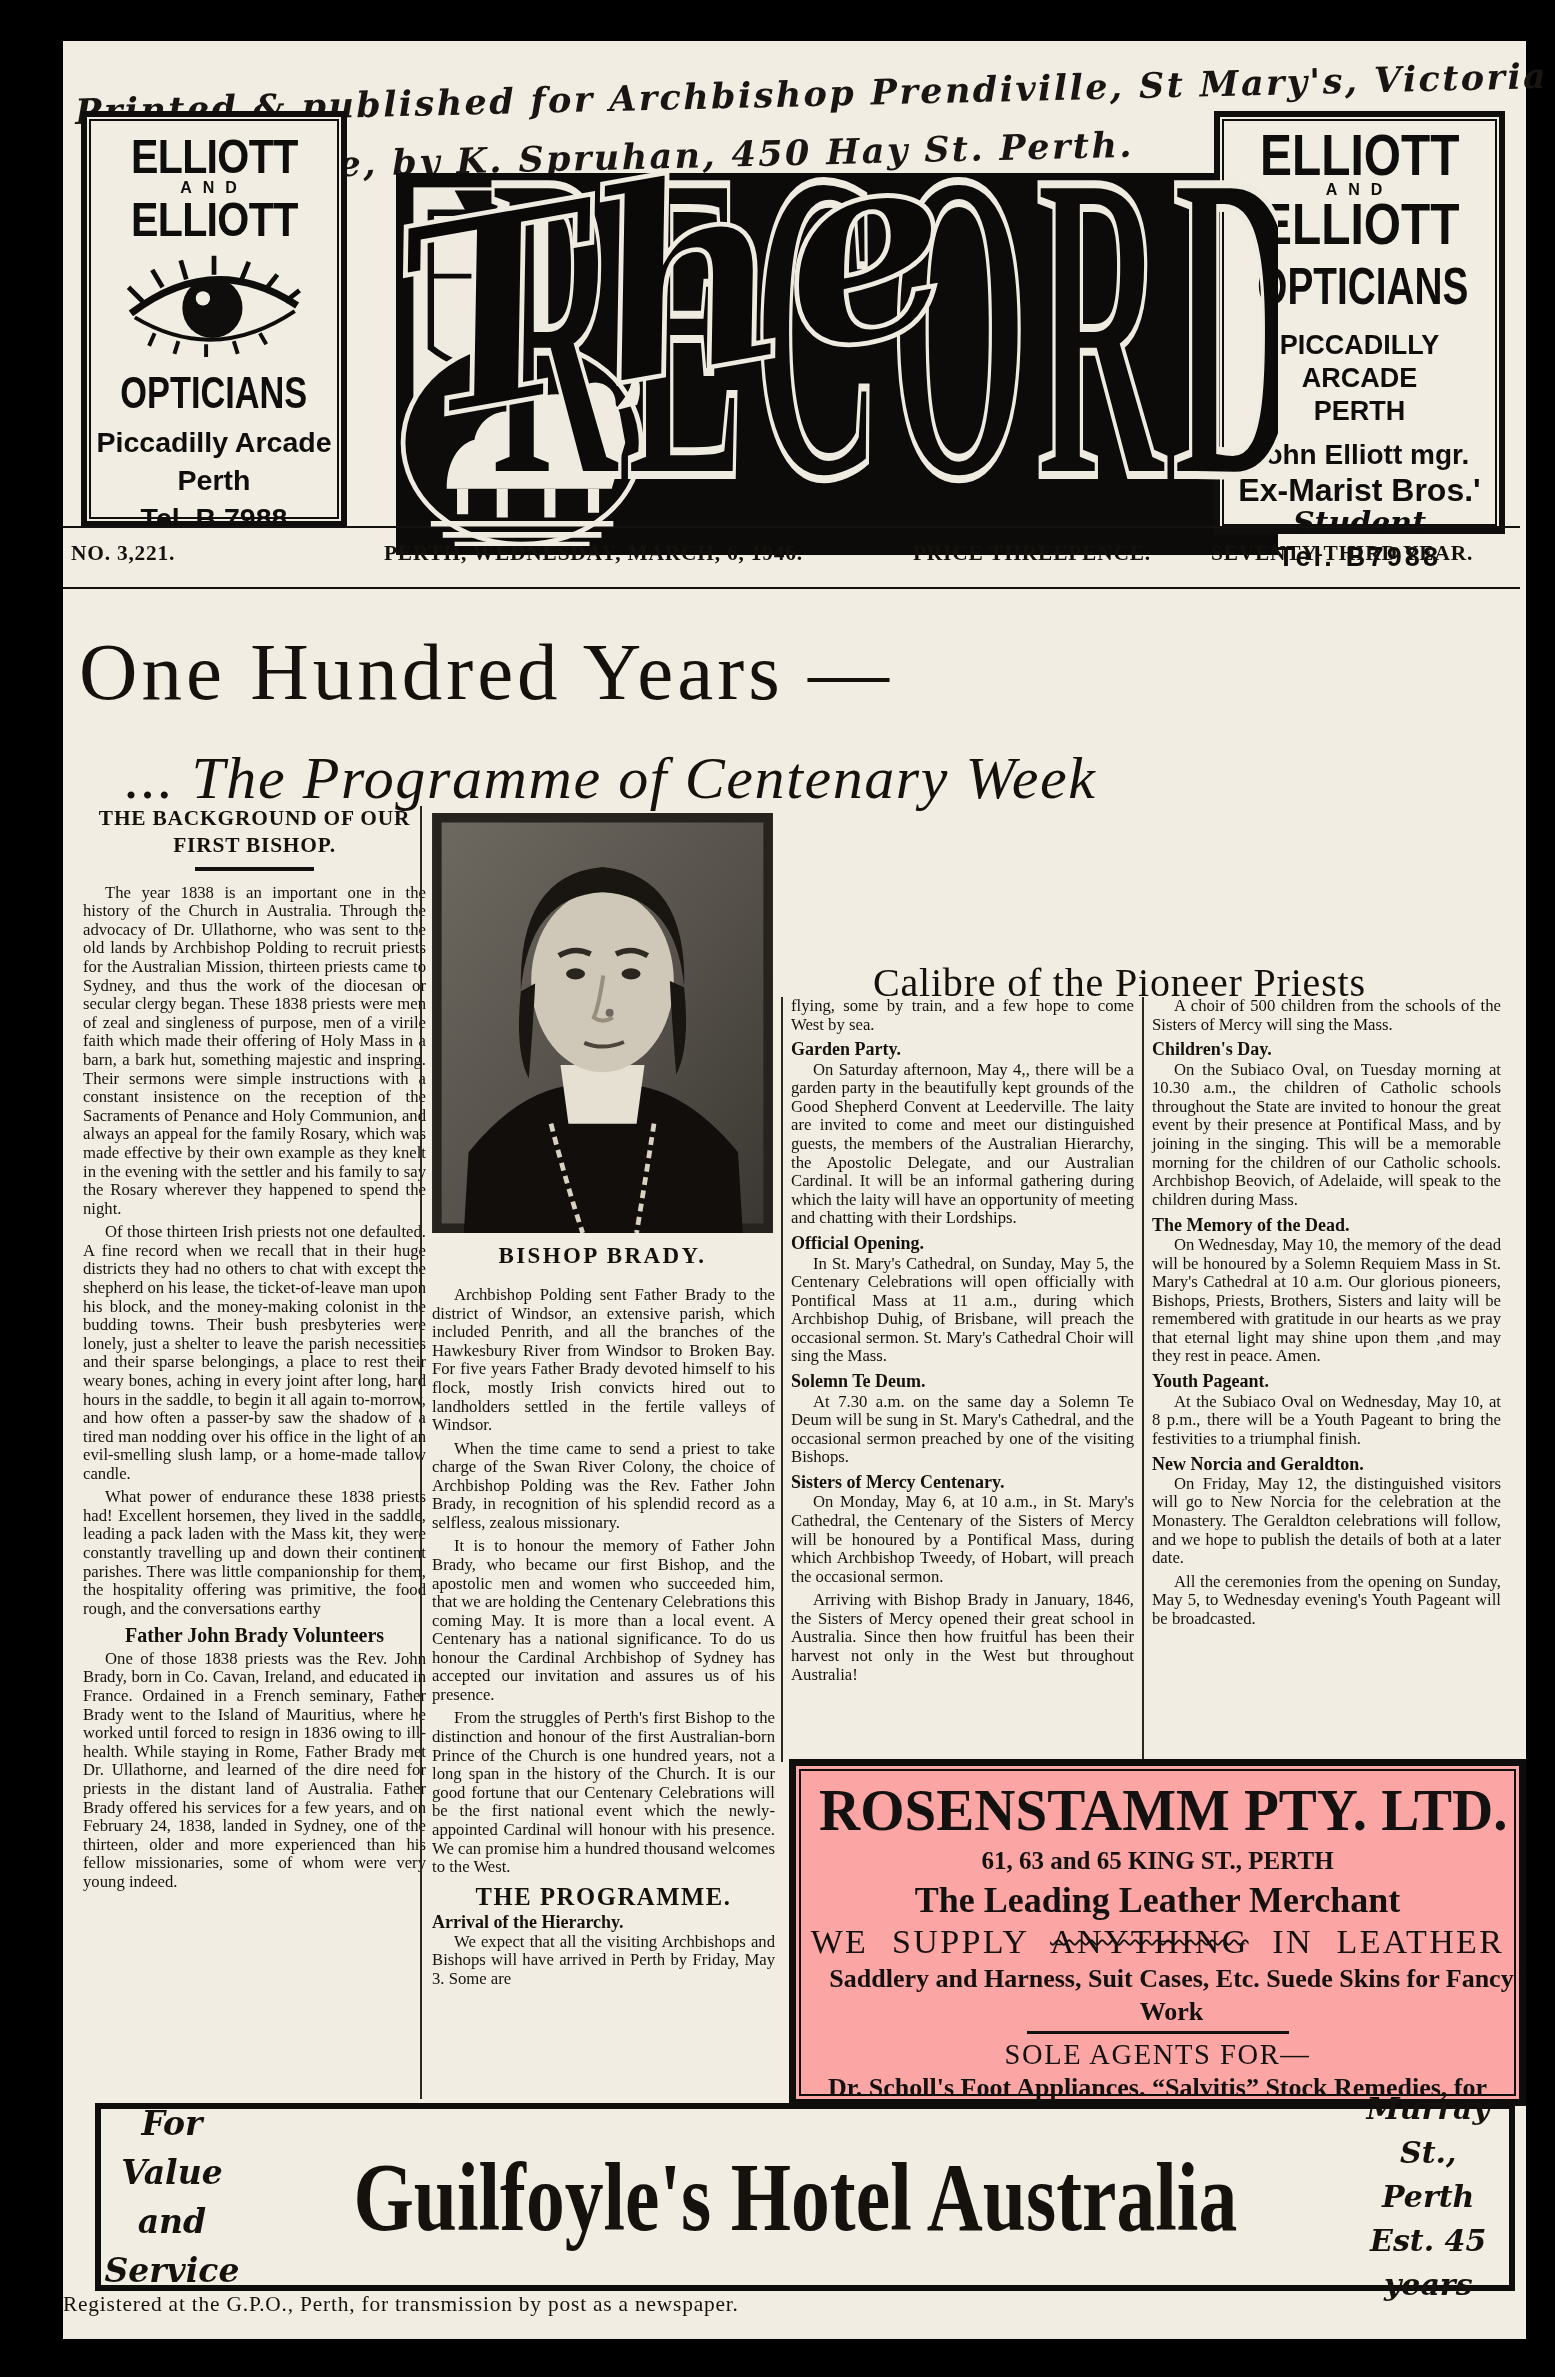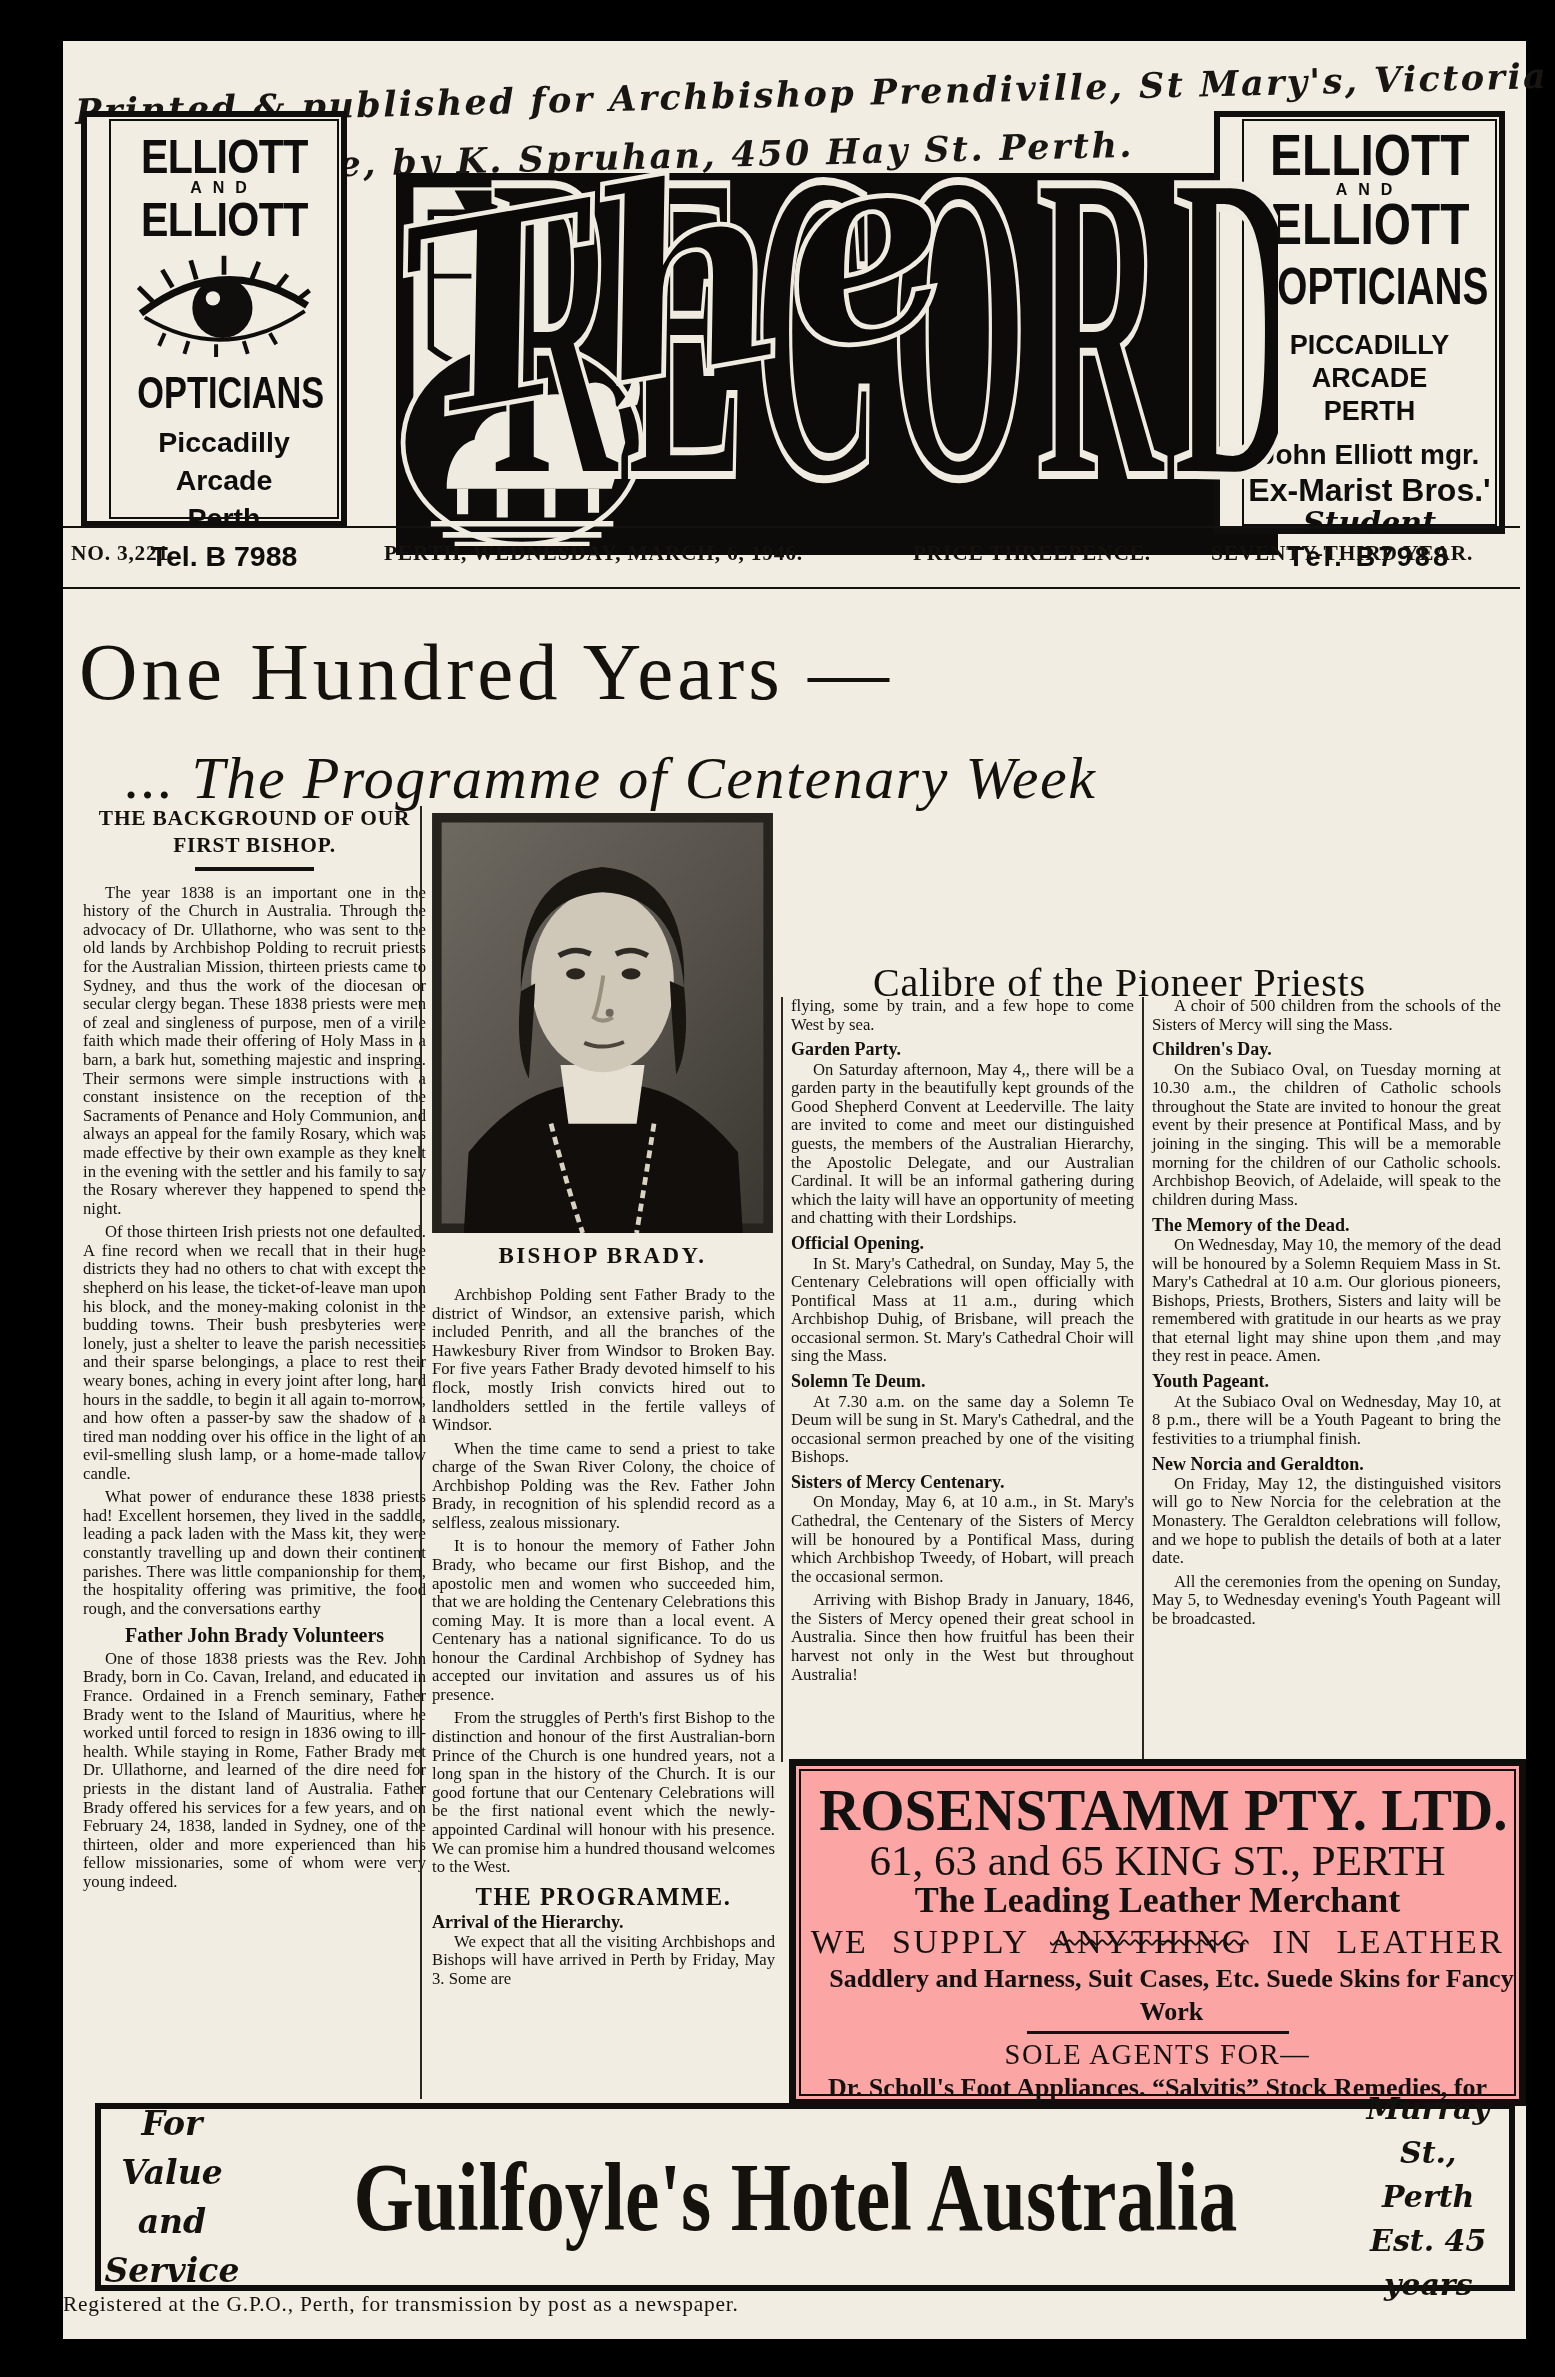--- a/index.html
+++ b/index.html
@@ -8,21 +8,21 @@
   #paper{position:absolute;left:63px;top:41px;width:1463px;height:2298px;
          background:#f1ede3;}
   .abs{position:absolute;}
   
   .handwrite{font-family:"DejaVu Serif", serif;font-style:italic;font-weight:bold;
              font-size:35px;letter-spacing:2.4px;color:#181512;transform:rotate(-1.4deg);
              white-space:nowrap;}
   
   .adbox{border:6.3px solid #0f0e0c;background:#f1ede3;}
   .adbox .inner{position:absolute;inset:2.4px;border:2.4px solid #0f0e0c;text-align:center;
-                font-family:"Liberation Sans", sans-serif;font-weight:bold;color:#0f0e0c;margin-left:20px;}
+                font-family:"Liberation Sans", sans-serif;font-weight:bold;color:#0f0e0c;}
   .cond{display:inline-block;transform:scaleX(.84);transform-origin:center;white-space:nowrap;}
   .ell-name{font-size:49px;line-height:44px;letter-spacing:-0.8px;}
   .ell-and{font-size:16px;letter-spacing:11px;line-height:19px;}
   .ell-opt{font-size:44px;line-height:49px;}
   .ell-small{font-size:28.5px;line-height:38px;}
   
   #banner{left:333px;top:132px;width:882px;height:382px;background:#0c0b0a;overflow:hidden;}
   #record-word{position:absolute;left:94px;top:-70px;font-weight:bold;font-size:444px;
       line-height:444px;letter-spacing:20.6px;transform:scaleX(.40);transform-origin:left top;
       color:#0c0b0a;-webkit-text-stroke:8px #efebe0;white-space:nowrap;z-index:2;}
@@ -48,21 +48,21 @@
   .programme{font-weight:bold;font-size:24.6px;text-align:center;letter-spacing:1.6px;margin:11px 0 4.8px;}
   .vrule{width:1.6px;background:#2a2620;}
   
   #photo{left:432px;top:813px;width:341px;height:420px;}
   #photo-caption{left:432px;top:1243px;width:341px;text-align:center;font-weight:bold;
                  font-size:23px;letter-spacing:2.4px;}
   
   #ros{left:789px;top:1759px;width:723px;height:333px;border:7.1px solid #0f0e0c;background:#fca5a5;}
   #ros .inner{position:absolute;inset:3.2px;border:2.4px solid #0f0e0c;text-align:center;color:#141210;}
   #ros .title{font-size:60px;font-weight:bold;line-height:63px;margin-top:8px;}
-  #ros .addr{font-size:43px;line-height:38px;}
+  #ros .addr{font-size:25px;line-height:38px;font-weight:bold;}
   #ros .tag{font-size:36px;font-weight:bold;line-height:41px;}
   #ros .supply{font-size:34px;line-height:41px;letter-spacing:2.4px;word-spacing:12.7px;}
   #ros .struck{text-decoration:line-through;text-decoration-style:wavy;text-decoration-thickness:2.4px;}
   #ros .prod{font-size:26px;font-weight:bold;line-height:33px;padding-left:28px;}
   #ros .rule{height:2.4px;background:#141210;margin:3.2px auto;}
   #ros .agents{font-size:28.5px;letter-spacing:1.6px;line-height:35px;}
   #ros .agline{font-size:26px;font-weight:bold;line-height:32px;}
   #ros .foot{font-size:33px;font-weight:bold;word-spacing:56px;line-height:41px;margin-top:4.8px;}
   
   #guil{left:95px;top:2103px;width:1408px;height:176px;border:6.3px solid #0f0e0c;background:#f1ede3;

